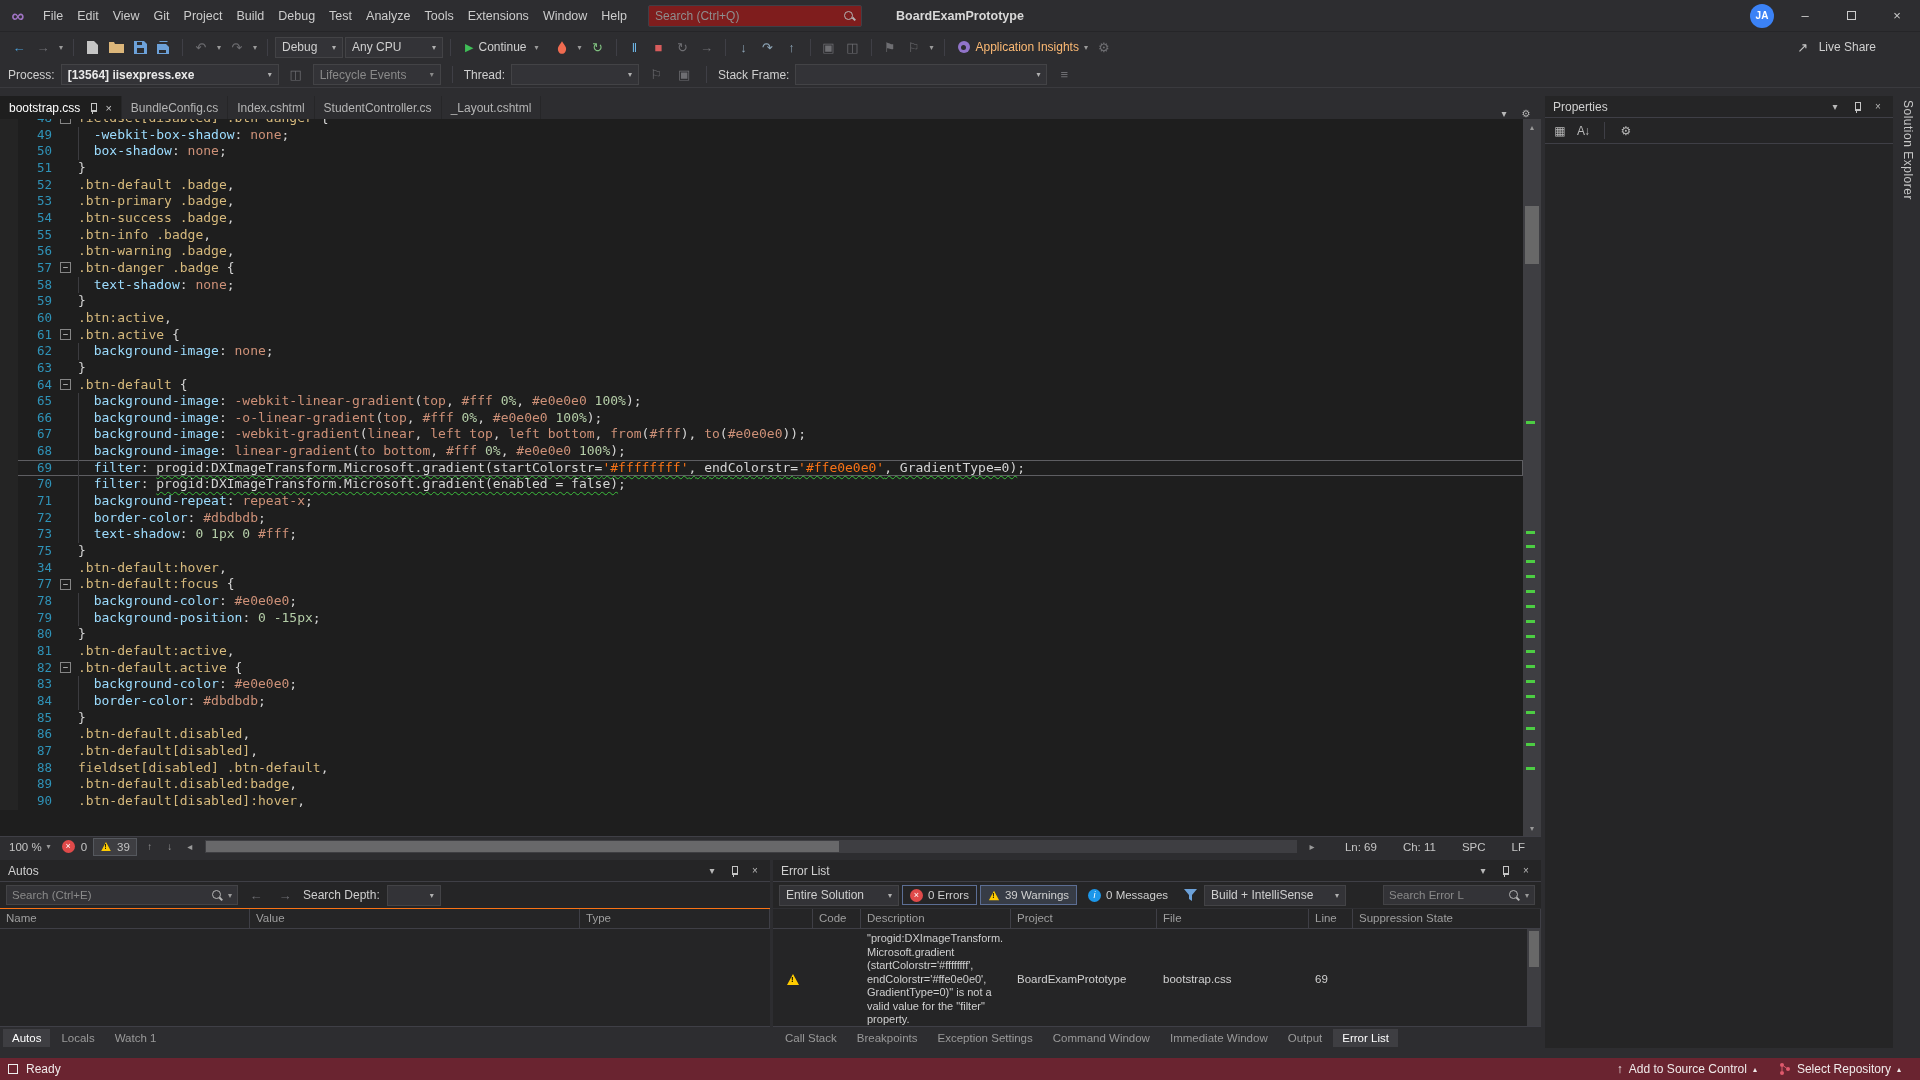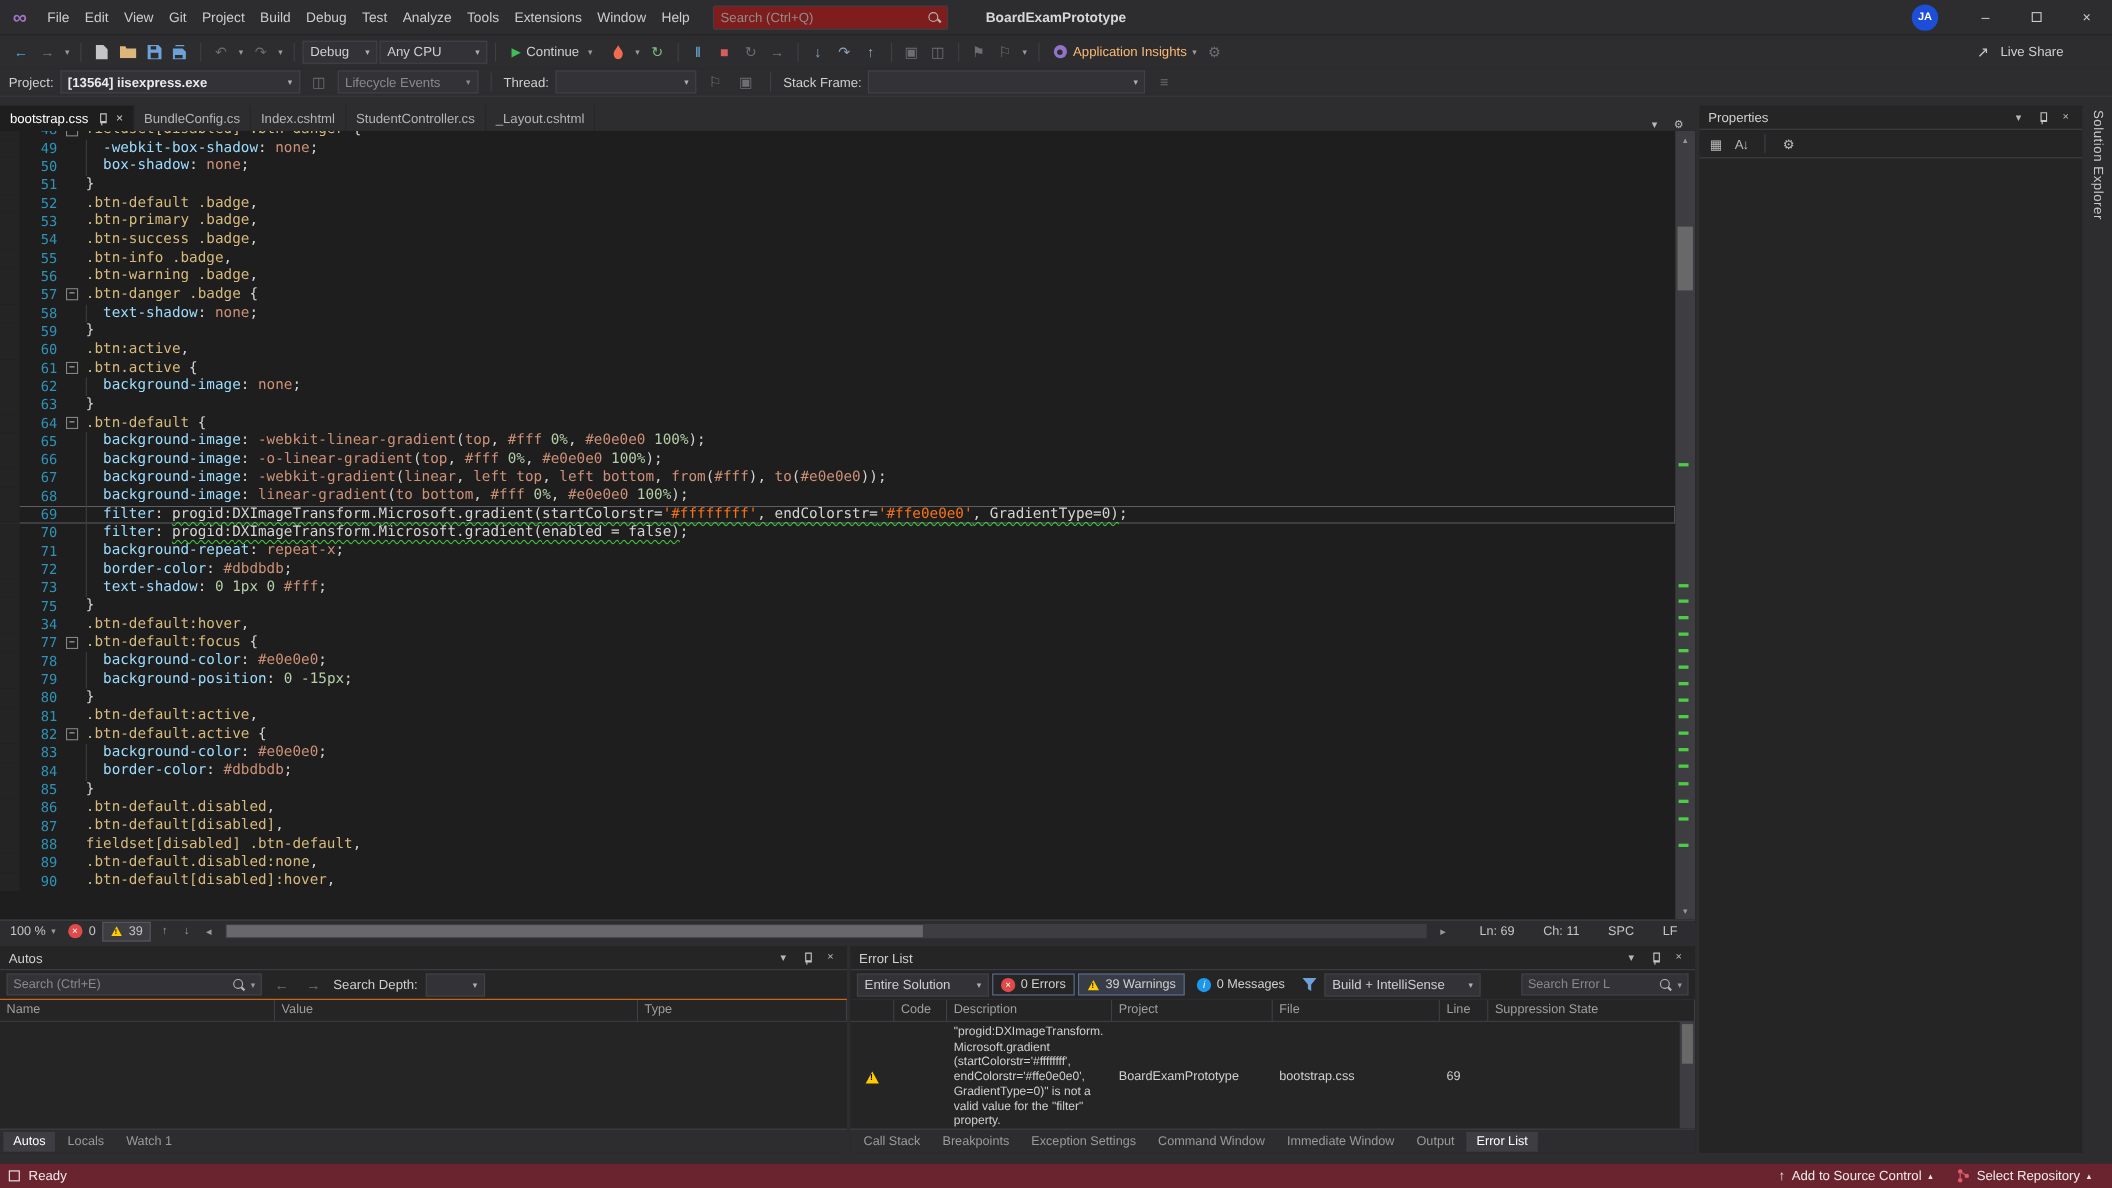--- a/index.html
+++ b/index.html
@@ -8,21 +8,21 @@
 
 
 .titlebar{position:absolute;left:0;top:0;width:1920px;height:32px;background:#2d2d30;display:flex;align-items:center;border-bottom:1px solid #252528;z-index:5}
 .vs-logo{width:36px;text-align:center;color:#a074c4;font-size:18px;font-weight:bold;line-height:32px}
 .menus{display:flex}
 .menu-item{padding:0 7px;line-height:32px;color:#ccc;font-size:12.5px}
 .qsearch{margin-left:14px;width:214px;height:22px;background:#7f1d1d;border:1px solid #3f3f46;border-radius:2px;display:flex;align-items:center;padding:0 6px;color:#8e8e8e}
 .qsearch .qs-text{flex:1;font-size:12px;white-space:nowrap;overflow:hidden}
 .sol-name{margin-left:34px;color:#d8d8d8;font-size:12.5px;font-weight:bold;white-space:nowrap}
 .tb-spacer{flex:1}
-.avatar{width:24px;height:24px;border-radius:50%;background:#1d4ed8;color:#fff;font-size:10px;font-weight:bold;display:flex;align-items:center;justify-content:center;margin-right:20px;flex:none}
+.avatar{width:24px;height:24px;border-radius:50%;background:#3b82f6;color:#fff;font-size:10px;font-weight:bold;display:flex;align-items:center;justify-content:center;margin-right:8px;flex:none}
 .wbtn{width:46px;height:32px;display:flex;align-items:center;justify-content:center;color:#ccc;font-size:13px}
 .box-glyph{width:9px;height:9px;border:1px solid #ccc;display:inline-block}
 
 
 .toolbar{position:absolute;left:0;top:32px;width:1920px;height:30px;background:#2d2d30;display:flex;align-items:center;padding:0 8px;gap:2px;z-index:5}
 .procbar{position:absolute;left:0;top:62px;width:1920px;height:26px;background:#2d2d30;display:flex;align-items:center;padding:0 8px;gap:6px;border-bottom:1px solid #3a3a3e;z-index:5}
 .tbi{min-width:22px;height:22px;display:inline-flex;align-items:center;justify-content:center;color:#c5c5c5;font-size:13px}
 .tbi.dis{color:#6e6e72}
 .stepi{color:#8ea6b8}
 .tb-sep{width:1px;height:17px;background:#3f3f46;margin:0 5px}
@@ -256,21 +256,21 @@
     <span class="tb-caret">▾</span>
     <span class="tbi dis">⚙</span>
     <div class="tb-spacer"></div>
     <div class="liveshare">
       <span class="tbi">↗</span>
       <span>Live Share</span>
     </div>
   </div>
 
   <div class="procbar">
-    <span class="lbl">Project:</span>
+    <span class="lbl">Process:</span>
     <div class="dd" style="width:218px">
         <span class="strong">[13564] iisexpress.exe</span>
         <span class="caret">▾</span>
       </div>
     <span class="tbi dis">◫</span>
     <div class="dd dis" style="width:128px">
         <span>Lifecycle Events</span>
         <span class="caret">▾</span>
       </div>
     <div class="tb-sep"></div>
@@ -351,21 +351,21 @@
         <div class="code-line"><span class="bp-margin"></span><span class="line-num">79</span><span class="fold-col"></span><span class="line-code indented"><span class="tp">  </span><span class="tk">background-position</span><span class="tp">: </span><span class="tn">0 -15px</span><span class="tp">;</span></span></div>
         <div class="code-line"><span class="bp-margin"></span><span class="line-num">80</span><span class="fold-col"></span><span class="line-code"><span class="tp">}</span></span></div>
         <div class="code-line"><span class="bp-margin"></span><span class="line-num">81</span><span class="fold-col"></span><span class="line-code"><span class="ts">.btn-default:active</span><span class="tp">,</span></span></div>
         <div class="code-line"><span class="bp-margin"></span><span class="line-num">82</span><span class="fold-col"><span class="fold-box">−</span></span><span class="line-code"><span class="ts">.btn-default.active</span><span class="tp"> {</span></span></div>
         <div class="code-line"><span class="bp-margin"></span><span class="line-num">83</span><span class="fold-col"></span><span class="line-code indented"><span class="tp">  </span><span class="tk">background-color</span><span class="tp">: </span><span class="tv">#e0e0e0</span><span class="tp">;</span></span></div>
         <div class="code-line"><span class="bp-margin"></span><span class="line-num">84</span><span class="fold-col"></span><span class="line-code indented"><span class="tp">  </span><span class="tk">border-color</span><span class="tp">: </span><span class="tv">#dbdbdb</span><span class="tp">;</span></span></div>
         <div class="code-line"><span class="bp-margin"></span><span class="line-num">85</span><span class="fold-col"></span><span class="line-code"><span class="tp">}</span></span></div>
         <div class="code-line"><span class="bp-margin"></span><span class="line-num">86</span><span class="fold-col"></span><span class="line-code"><span class="ts">.btn-default.disabled</span><span class="tp">,</span></span></div>
         <div class="code-line"><span class="bp-margin"></span><span class="line-num">87</span><span class="fold-col"></span><span class="line-code"><span class="ts">.btn-default[disabled]</span><span class="tp">,</span></span></div>
         <div class="code-line"><span class="bp-margin"></span><span class="line-num">88</span><span class="fold-col"></span><span class="line-code"><span class="ts">fieldset[disabled] .btn-default</span><span class="tp">,</span></span></div>
-        <div class="code-line"><span class="bp-margin"></span><span class="line-num">89</span><span class="fold-col"></span><span class="line-code"><span class="ts">.btn-default.disabled:none</span><span class="tp">,</span></span></div>
+        <div class="code-line"><span class="bp-margin"></span><span class="line-num">89</span><span class="fold-col"></span><span class="line-code"><span class="ts">.btn-default.disabled:badge</span><span class="tp">,</span></span></div>
         <div class="code-line"><span class="bp-margin"></span><span class="line-num">90</span><span class="fold-col"></span><span class="line-code"><span class="ts">.btn-default[disabled]:hover</span><span class="tp">,</span></span></div>
       </div>
     <div class="vscroll" id="vscroll">
       <div class="vs-arrow up">▴</div>
       <div class="vs-thumb" id="vs-thumb" style="top: 87px; height: 58px;"></div>
       <div class="vs-arrow down">▾</div>
     <div class="vs-mark" style="top: 302px;"></div>
         <div class="vs-mark" style="top: 412px;"></div>
         <div class="vs-mark" style="top: 426px;"></div>
         <div class="vs-mark" style="top: 441px;"></div>

